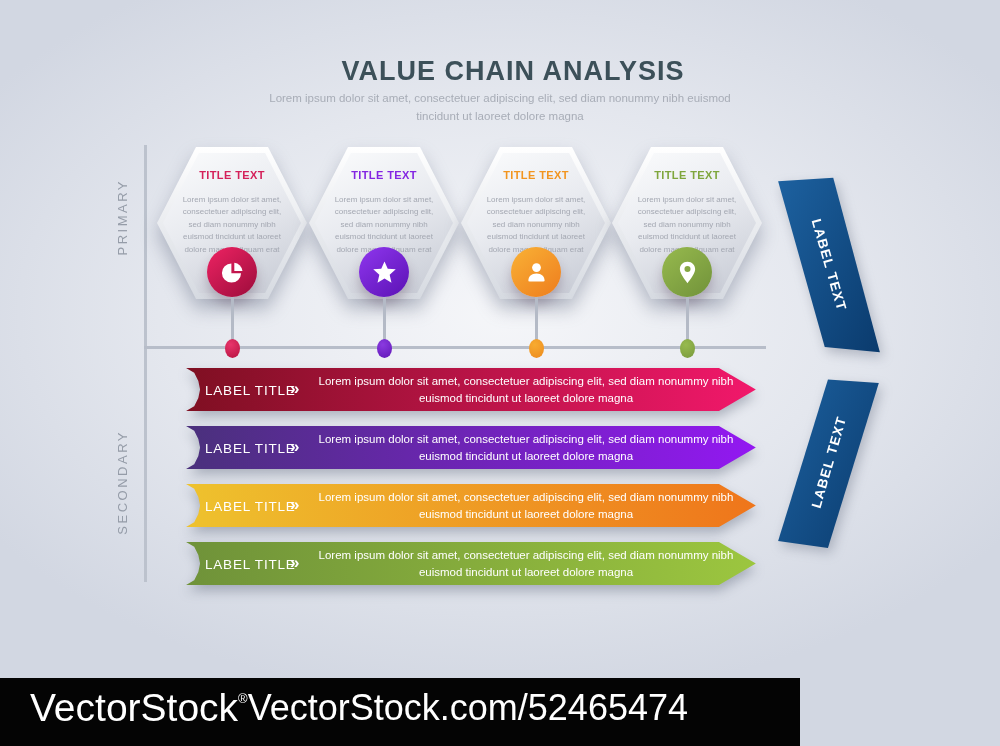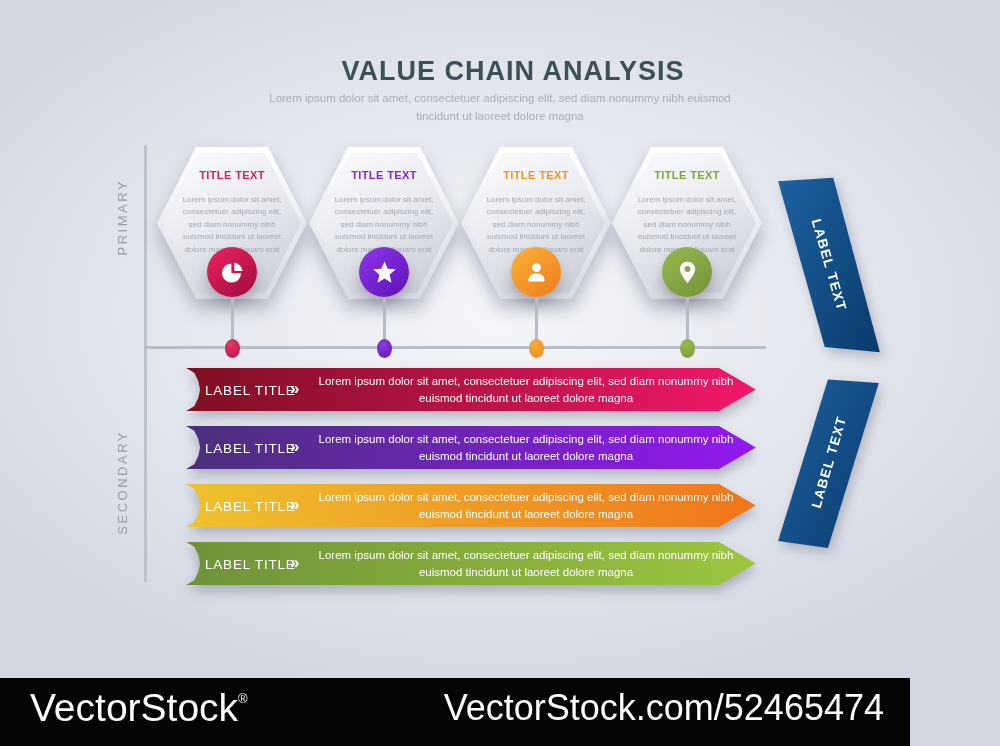--- a/index.html
+++ b/index.html
@@ -60,22 +60,22 @@
     background:linear-gradient(115deg,#1d62a1 0%,#0a3a6c 100%);}
   .side-top{left:776px;top:176px;width:106px;height:178px;}
   .side-top .side-shape{clip-path:polygon(2% 3%,54% 1%,98% 99%,46% 96%);}
   .side-bottom{left:776px;top:376px;width:106px;height:172px;}
   .side-bottom .side-shape{clip-path:polygon(49% 2%,97% 4%,49% 100%,2% 96%);}
   .side-text{position:absolute;left:50%;top:50%;white-space:nowrap;color:#fff;
     font-size:13.5px;font-weight:bold;letter-spacing:1.2px;}
   .side-top .side-text{transform:translate(-50%,-50%) rotate(74deg);}
   .side-bottom .side-text{transform:translate(-50%,-50%) rotate(-74deg);}
   
-  .footer{position:absolute;left:0;top:678px;width:910px;height:68px;background:#040404;
-    display:flex;align-items:center;justify-content:space-between;
+  .footer{position:absolute;left:0;top:678px;width:800px;height:68px;background:#040404;
+    display:flex;align-items:center;
     padding:0 26px 8px 30px;box-sizing:border-box;}
   .brand{color:#fff;font-size:39px;letter-spacing:0;}
   .brand sup{font-size:13px;vertical-align:18px;}
   .footer-url{color:#fff;font-size:36px;}
 </style>
 </head>
 <body>
 
 <div class="canvas">
 

